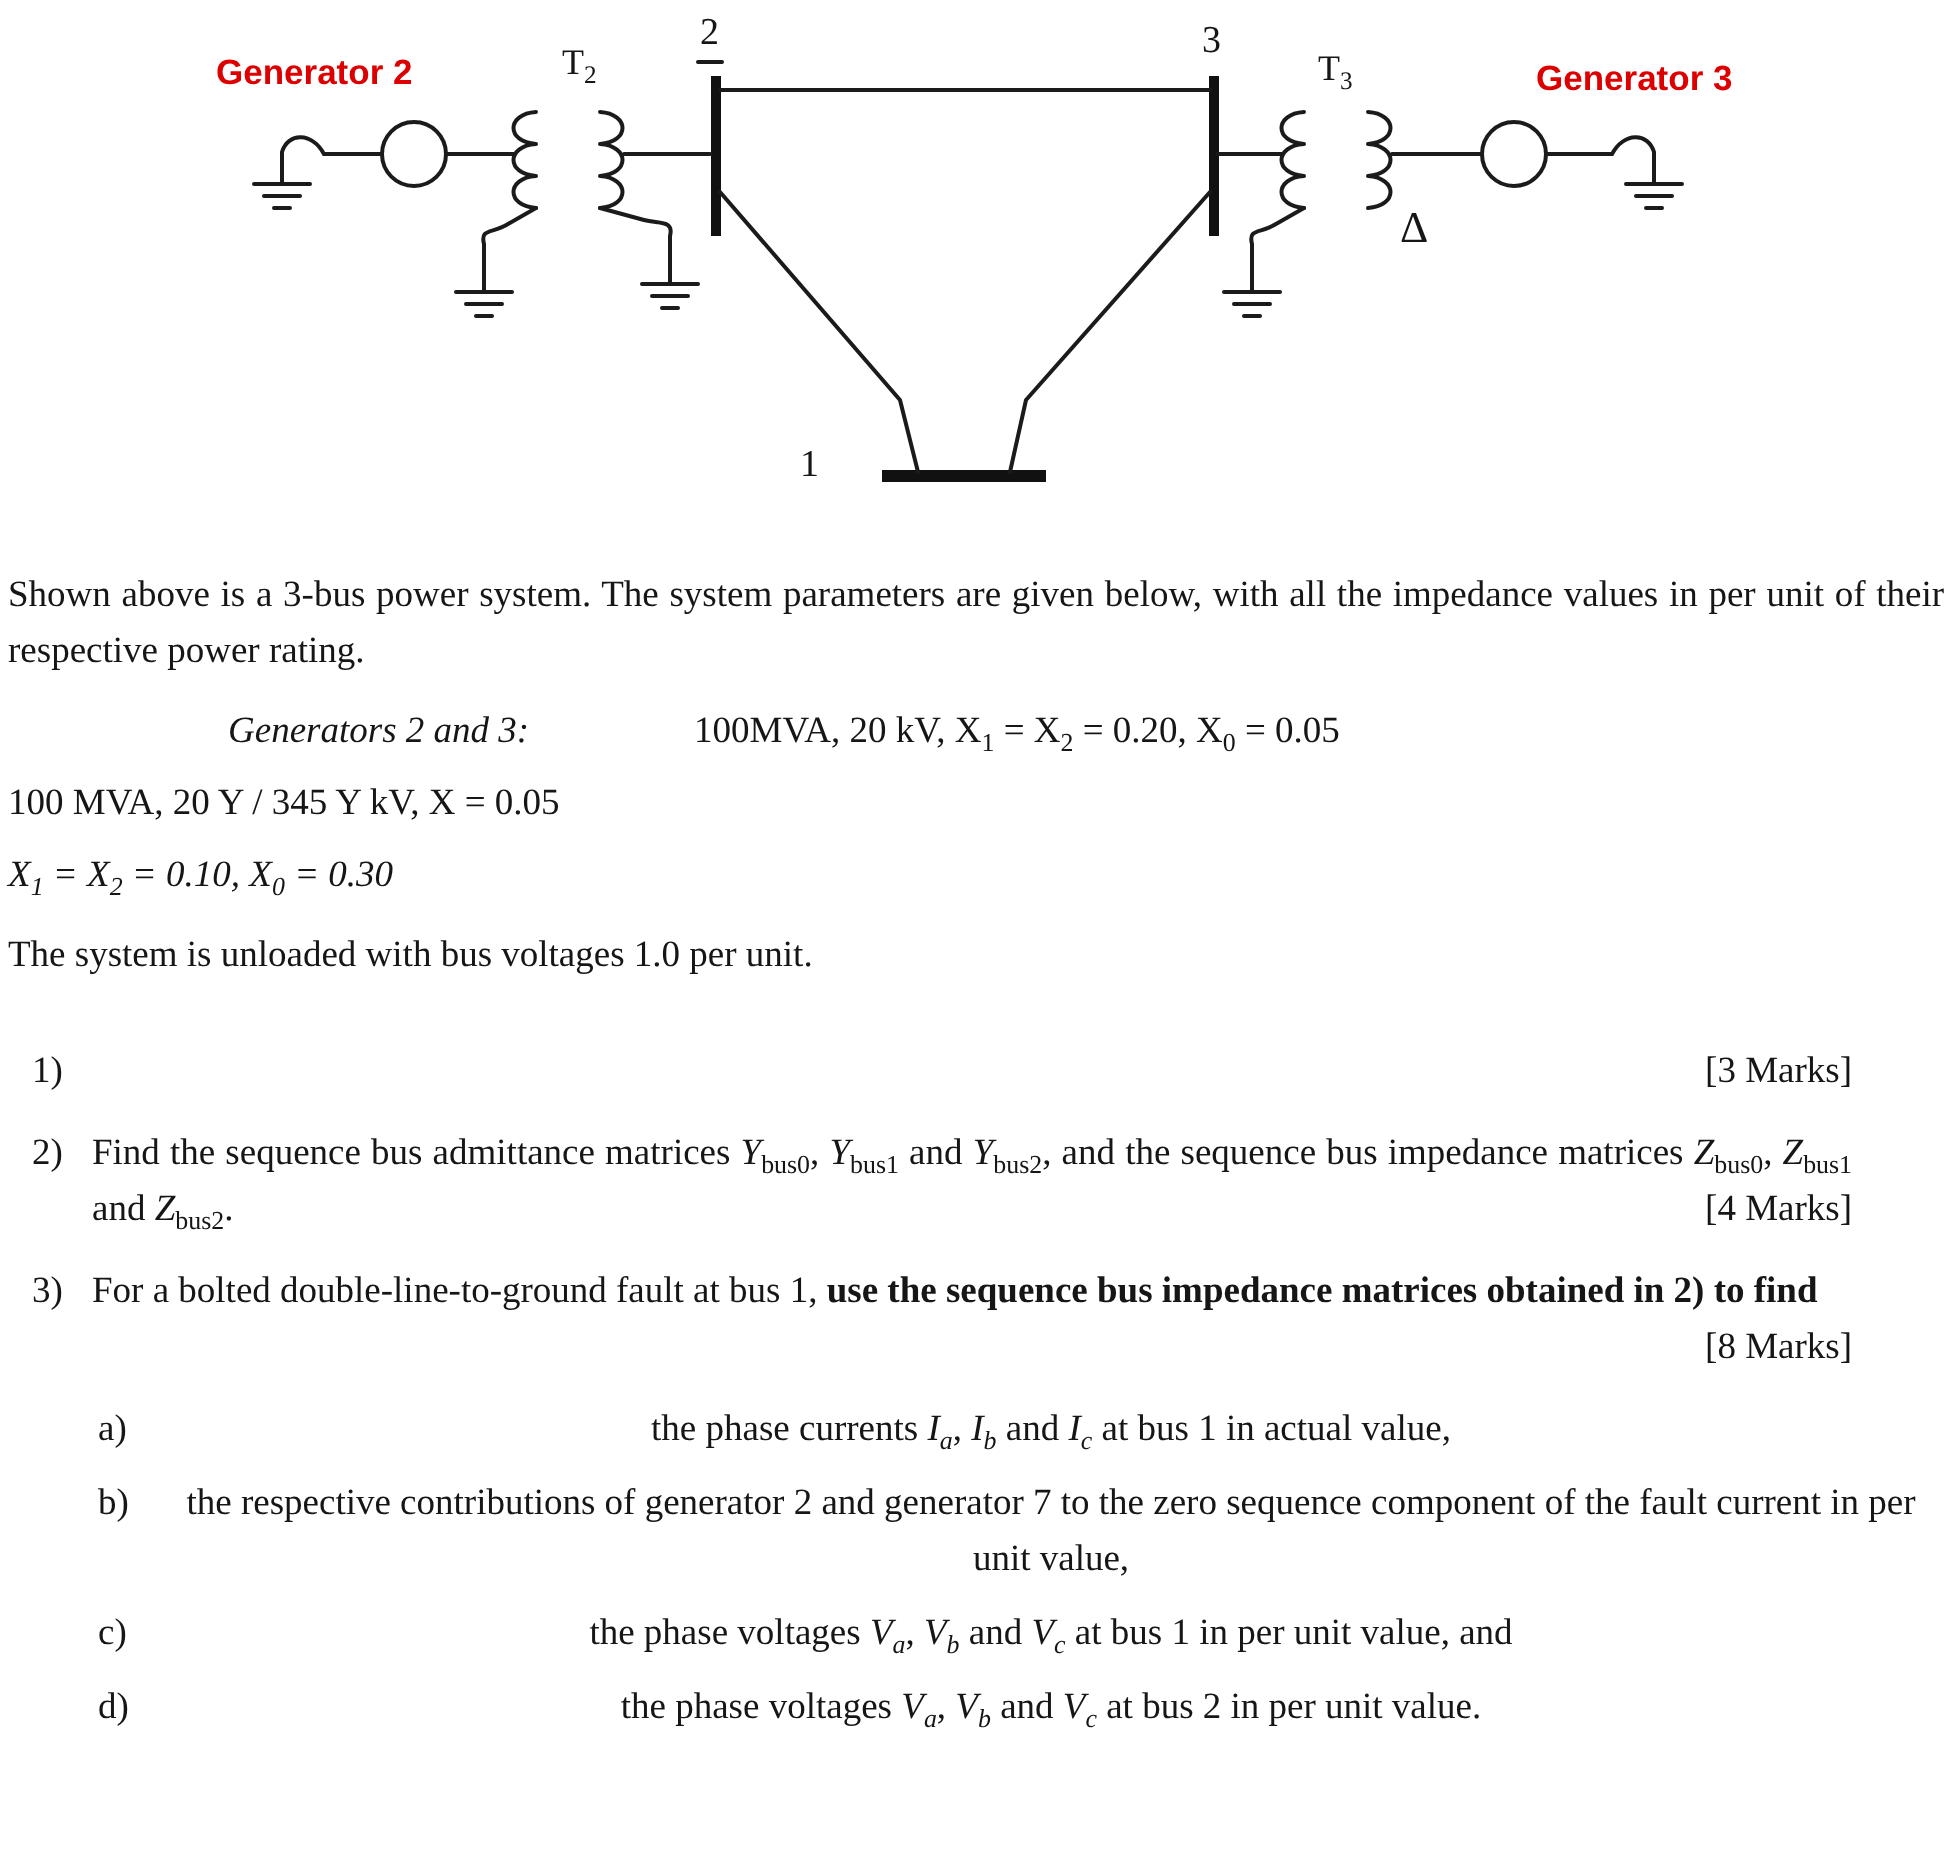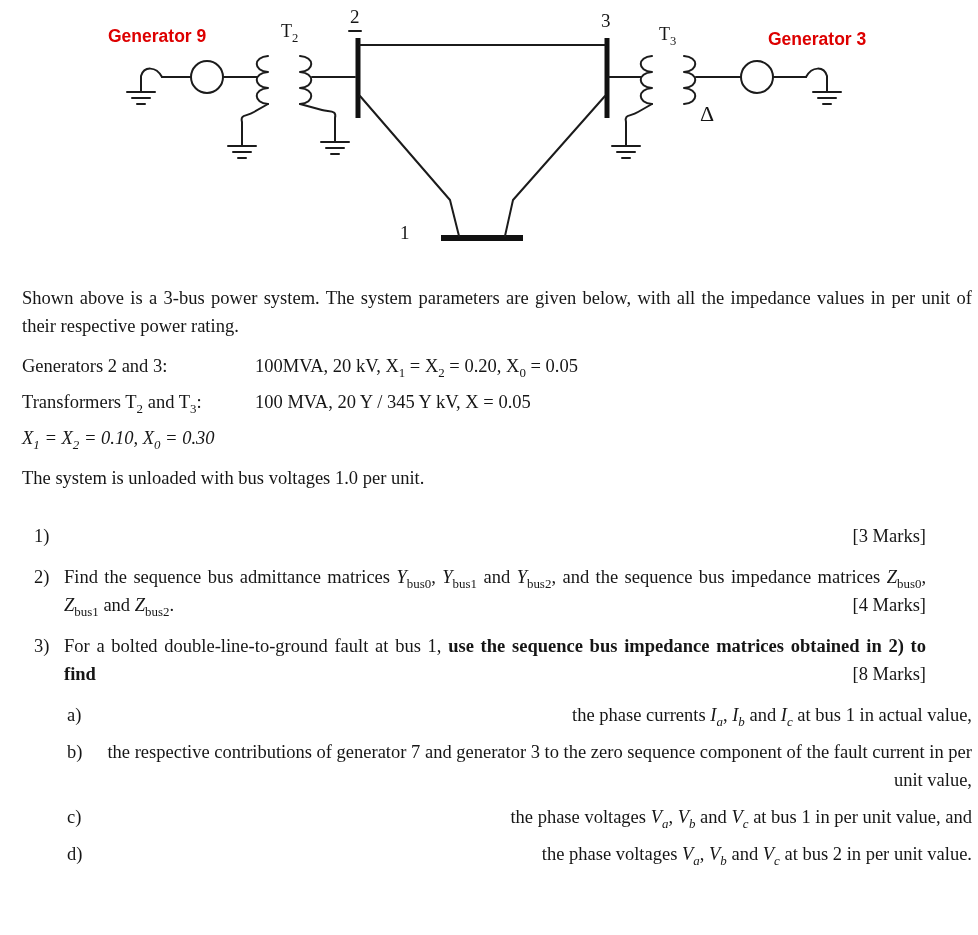--- a/index.html
+++ b/index.html
@@ -14,36 +14,36 @@
   .diagram svg { position:absolute; left:0; top:0; }
   .dlabel { position:absolute; white-space:nowrap; }
   .bus-label { font-size:19px; }
   .t-label { font-size:18px; }
   .gen-label { font-family:"Liberation Sans", sans-serif; font-weight:bold; font-size:17.5px; color:var(--accent-red,#dd0000); }
   .delta { font-size:22px; line-height:1; }
   .wire { stroke:#1b1b1b; stroke-width:2; fill:none; stroke-linecap:round; stroke-linejoin:round; }
   .busbar { stroke:#111; stroke-width:5; }
   .busbar-1 { stroke:#111; stroke-width:6; }
   
-  .content { padding:0 6px 0 22px; }
+  .content { padding:0 6px 0 4px; }
   .para { text-align:justify; margin:22px 0 0 0; }
   .params { margin-top:12px; }
   .param-row { display:flex; margin-bottom:8px; }
-  .param-name { width:233px; flex-shrink:0; }
+  .param-name { width:233px; margin-left:110px; flex-shrink:0;font-style:italic; }
   .param-value { flex:1; }
   .note { margin-top:12px; }
   .questions { margin-top:30px; padding-left:12px; }
   .question { display:flex; margin-bottom:13px; }
   .q-num { width:30px; flex-shrink:0; }
   .q-body { flex:1; text-align:justify; padding-right:46px; }
   .marks { float:right; }
   .subitems { margin-top:11px; }
   .subitem { display:flex; margin-left:33px; margin-bottom:9px; }
   .sub-num { width:30px; flex-shrink:0; }
-  .sub-body { flex:1; text-align:right; }
+  .sub-body { flex:1; text-align:center; }
   sub { font-size:70%; line-height:0; }
   .it { font-style:italic; }
   .bold { font-weight:bold; }
 </style>
 </head>
 <body>
 
 <div class="page">
 
   <div class="diagram">
@@ -106,41 +106,40 @@
         <line class="wire" x1="773" y1="77" x2="806" y2="77"></line>
       </g>
       <g>
         <path class="wire" d="M806 77 C 812 66, 824 66, 827 76 L 827 91"></path>
         <line class="wire" x1="813" y1="92" x2="841" y2="92"></line>
         <line class="wire" x1="818" y1="98" x2="836" y2="98"></line>
         <line class="wire" x1="823" y1="104" x2="831" y2="104"></line>
       </g>
     </svg>
 
-    <div class="dlabel gen-label" style="left:108px; top:22px;">Generator 9</div>
+    <div class="dlabel gen-label" style="left:108px; top:22px;">Generator 2</div>
     <div class="dlabel t-label" style="left:281px; top:17px;">T<sub>2</sub></div>
     <div class="dlabel bus-label" style="left:350px; top:3px;">2</div>
     <div class="dlabel bus-label" style="left:601px; top:7px;">3</div>
     <div class="dlabel t-label" style="left:659px; top:20px;">T<sub>3</sub></div>
     <div class="dlabel gen-label" style="left:732px; top:25px;margin-left:36px;">Generator 3</div>
     <div class="dlabel bus-label" style="left:400px; top:219px;">1</div>
     <div class="dlabel delta" style="left:700px; top:103px;">Δ</div>
   </div>
 
   <div class="content">
 
     <p class="para">Shown above is a 3-bus power system. The system parameters are given below, with all the impedance values in per unit of their respective power rating.</p>
 
     <div class="params">
       <div class="param-row">
         <span class="param-name">Generators 2 and 3:</span>
         <span class="param-value">100MVA, 20 kV, X<sub>1</sub> = X<sub>2</sub> = 0.20, X<sub>0</sub> = 0.05</span>
       </div>
       <div class="param-row">
-        <span class="param-name">Transformers T<sub>2</sub> and T<sub>3</sub>:</span>
         <span class="param-value">100 MVA, 20 Y / 345 Y kV, X = 0.05</span>
       </div>
       <div class="param-row">
         <span class="param-value"><span class="it">X</span><sub class="it">1</sub><span class="it"> = </span><span class="it">X</span><sub class="it">2</sub><span class="it"> = 0.10, </span><span class="it">X</span><sub class="it">0</sub><span class="it"> = 0.30</span></span>
       </div>
     </div>
 
     <p class="note">The system is unloaded with bus voltages 1.0 per unit.</p>
 
     <div class="questions">
@@ -168,21 +167,21 @@
         </div>
       </div>
 
       <div class="subitems">
         <div class="subitem">
           <span class="sub-num">a)</span>
           <div class="sub-body">the phase currents <span class="it">I</span><sub class="it">a</sub>, <span class="it">I</span><sub class="it">b</sub> and <span class="it">I</span><sub class="it">c</sub> at bus 1 in actual value,</div>
         </div>
         <div class="subitem">
           <span class="sub-num">b)</span>
-          <div class="sub-body">the respective contributions of generator 7 and generator 3 to the zero sequence component of the fault current in per unit value,</div>
+          <div class="sub-body">the respective contributions of generator 2 and generator 7 to the zero sequence component of the fault current in per unit value,</div>
         </div>
         <div class="subitem">
           <span class="sub-num">c)</span>
           <div class="sub-body">the phase voltages <span class="it">V</span><sub class="it">a</sub>, <span class="it">V</span><sub class="it">b</sub> and <span class="it">V</span><sub class="it">c</sub> at bus 1 in per unit value, and</div>
         </div>
         <div class="subitem">
           <span class="sub-num">d)</span>
           <div class="sub-body">the phase voltages <span class="it">V</span><sub class="it">a</sub>, <span class="it">V</span><sub class="it">b</sub> and <span class="it">V</span><sub class="it">c</sub> at bus 2 in per unit value.</div>
         </div>
       </div>

